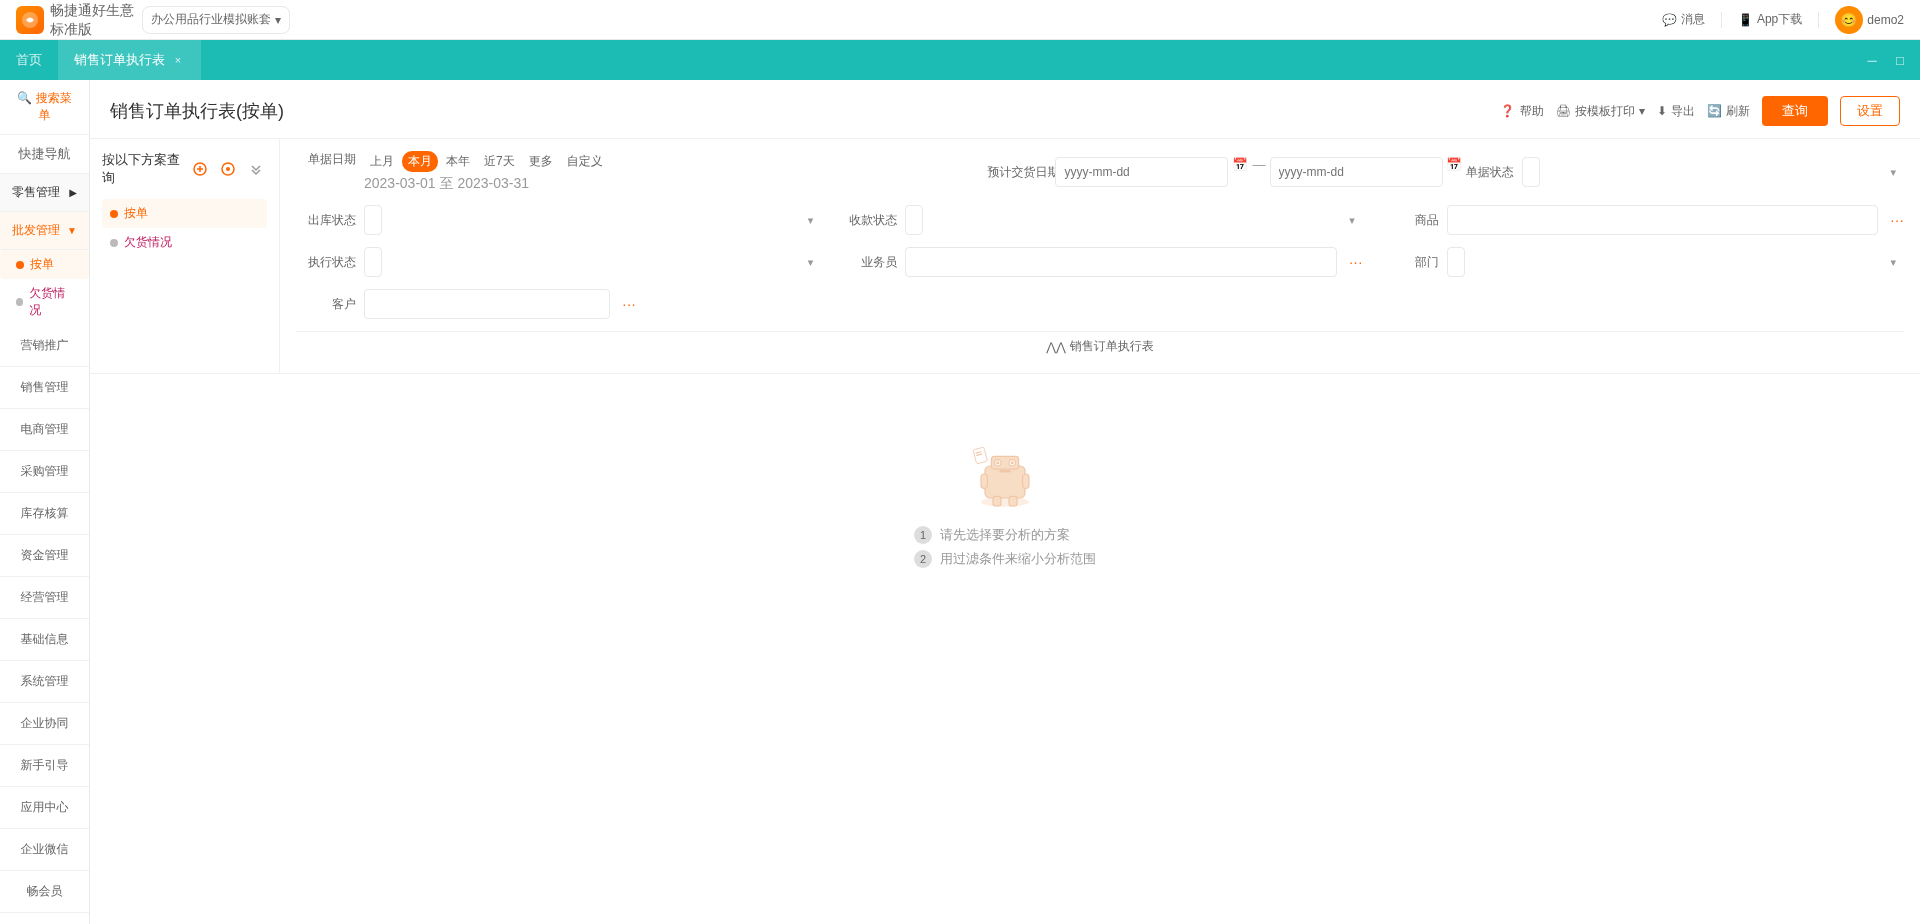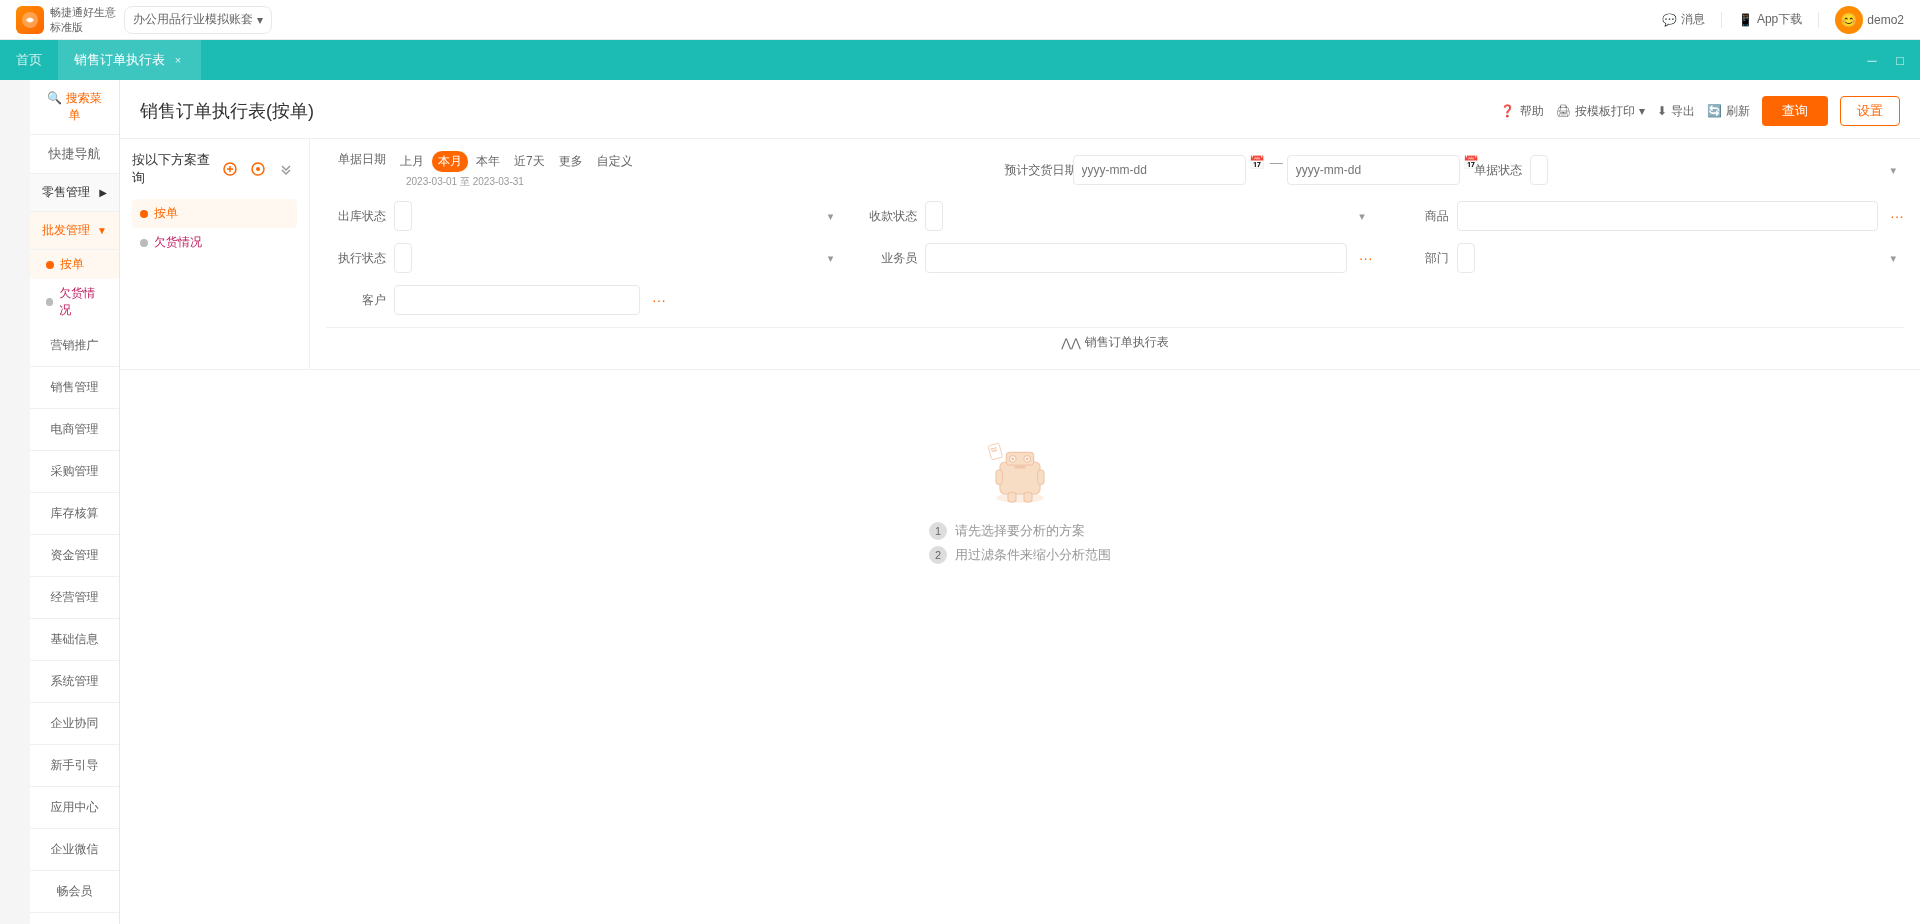--- a/index.html
+++ b/index.html
@@ -4,35 +4,35 @@
   <style>
     * { box-sizing: border-box; margin: 0; padding: 0; }
     body { font-family: 'Microsoft YaHei', Arial, sans-serif; font-size: 13px; background: #f5f5f5; color: #333; overflow: hidden; height: 924px; }
 
     
     .app-container { display: flex; flex-direction: column; height: 924px; }
     .top-bar { display: flex; align-items: center; background: #fff; height: 40px; padding: 0 16px; border-bottom: 1px solid #e8e8e8; justify-content: space-between; flex-shrink: 0; }
     .top-bar-left { display: flex; align-items: center; gap: 8px; }
     .top-bar-logo { display: flex; align-items: center; gap: 6px; }
     .logo-icon { width: 28px; height: 28px; background: linear-gradient(135deg, #ff8c00, #ff6600); border-radius: 6px; display: flex; align-items: center; justify-content: center; color: #fff; font-size: 10px; font-weight: bold; }
-    .logo-text { font-size: 11px; color: #666; line-height: 1.3; }
+    .logo-text { font-size: 14px; color: #666; line-height: 1.3; }
     .top-bar-dropdown { display: flex; align-items: center; gap: 4px; padding: 0 8px; height: 28px; border: 1px solid #e8e8e8; border-radius: 8px; cursor: pointer; font-size: 12px; color: #666; }
     .top-bar-right { display: flex; align-items: center; gap: 16px; }
     .top-bar-action { display: flex; align-items: center; gap: 4px; cursor: pointer; color: #666; font-size: 12px; }
 
     
     .nav-tabs { display: flex; align-items: center; background: #1cbbb4; height: 40px; padding: 0 0; flex-shrink: 0; }
     .nav-tab { display: flex; align-items: center; gap: 6px; padding: 0 16px; height: 40px; cursor: pointer; color: rgba(255,255,255,0.8); font-size: 13px; justify-content: flex-end; }
     .nav-tab.active { background: rgba(255,255,255,0.15); color: #fff; }
     .nav-tab-close { width: 14px; height: 14px; display: flex; align-items: center; justify-content: center; border-radius: 50%; color: rgba(255,255,255,0.8); font-size: 11px; cursor: pointer; }
     .nav-tabs-actions { margin-left: auto; display: flex; align-items: center; padding-right: 8px; gap: 4px; }
     .nav-action-btn { width: 24px; height: 24px; display: flex; align-items: center; justify-content: center; cursor: pointer; color: rgba(255,255,255,0.8); }
 
     
-    .main-content { display: flex; flex: 1; overflow: hidden; padding-left: 30px; }
+    .main-content { display: flex; flex: 1; overflow: hidden; }
 
     
     .sidebar { width: 90px; background: #fff; border-right: 1px solid #e8e8e8; display: flex; flex-direction: column; flex-shrink: 0; overflow-y: auto; }
     .sidebar-item { padding: 12px 0; text-align: center; cursor: pointer; color: #666; font-size: 12px; border-bottom: 1px solid #f0f0f0; }
     .sidebar-item.group-header { display: flex; align-items: center; justify-content: space-between; padding: 10px 12px; font-size: 12px; color: #333; background: #f9f9f9; }
     .sidebar-item.group-header .arrow { font-size: 10px; }
     .sidebar-search { padding: 10px 12px; font-size: 12px; color: #ff6600; cursor: pointer; text-align: center; border-bottom: 1px solid #f0f0f0; }
     .sidebar-nav-label { padding: 10px 0; text-align: center; font-size: 13px; color: #666; cursor: pointer; border-bottom: 1px solid #f0f0f0; }
 
     
@@ -293,21 +293,21 @@
               <span class="filter-label">单据日期</span>
               <div style="display:flex; flex-direction:column; gap:3px; flex:1;">
                 <div class="date-tabs">
                   <div class="date-tab">上月</div>
                   <div class="date-tab active">本月</div>
                   <div class="date-tab">本年</div>
                   <div class="date-tab">近7天</div>
                   <div class="date-tab">更多</div>
                   <div class="date-tab">自定义</div>
                 </div>
-                <div style="font-size:10px; color:#999;margin-left:12px;">2023-03-01 至 2023-03-31</div>
+                <div style="font-size:14px; color:#999;">2023-03-01 至 2023-03-31</div>
               </div>
             </div>
 
             <div class="filter-field">
               <span class="filter-label">预计交货日期</span>
               <div class="filter-date-range">
                 <input class="filter-date-input" type="text" placeholder="yyyy-mm-dd" style="">
                 <span class="date-icon">📅</span>
                 <span class="filter-date-sep">—</span>
                 <input class="filter-date-input" type="text" placeholder="yyyy-mm-dd" style="">

